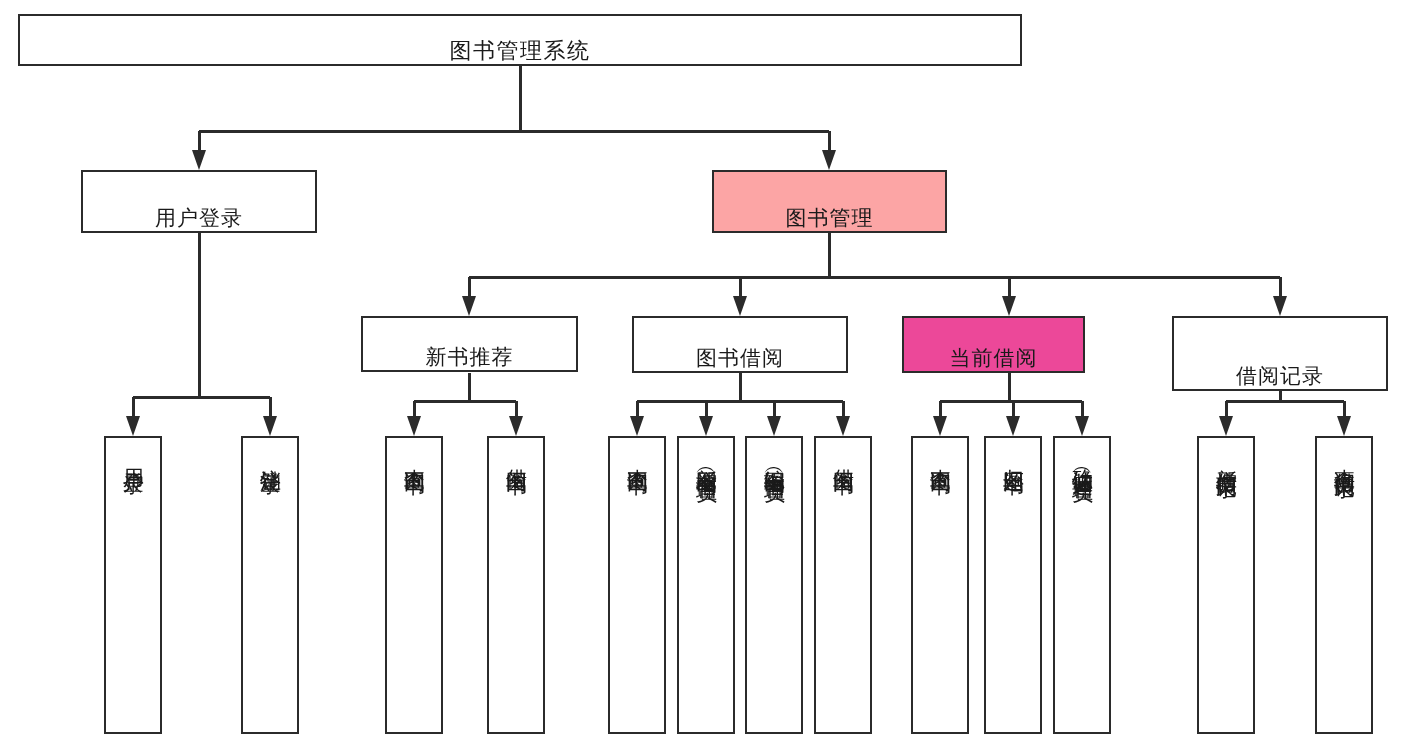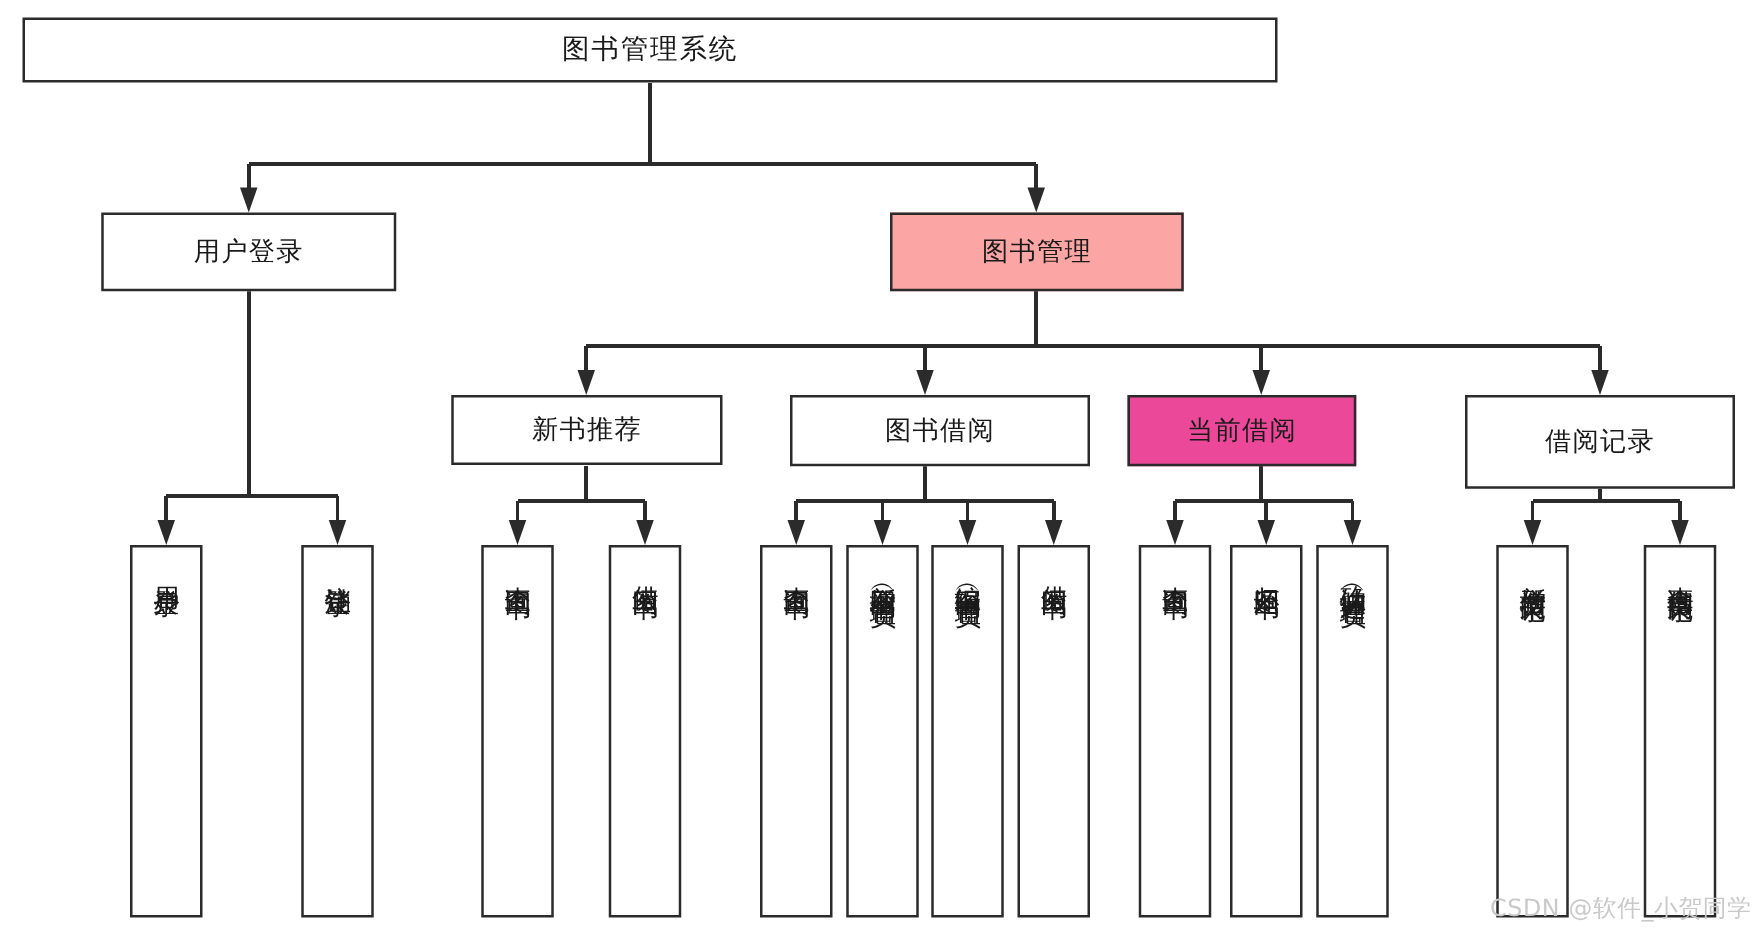--- a/index.html
+++ b/index.html
@@ -25,21 +25,21 @@
     width: 1405px;
     height: 747px;
     pointer-events: none;
   }
   .node {
     position: absolute;
     box-sizing: border-box;
     background: #ffffff;
     border: 2px solid #2b2b2b;
     display: flex;
-    align-items: center;
+    align-items: flex-end;
     justify-content: center;
     color: #1a1a1a;
     z-index: 2;
   }
   .node .label {
     display: block;
     text-align: center;
     line-height: 1.12;
     letter-spacing: 0.5px;
   }
@@ -139,21 +139,21 @@
       </div>
       <div class="node horiz" style="left: 81px; top: 170px; width: 236px; height: 63px; border-color: rgb(43, 43, 43); background: rgb(255, 255, 255); color: rgb(26, 26, 26);">
         <span class="label">用户登录</span>
       </div>
       <div class="node horiz" style="left: 712px; top: 170px; width: 235px; height: 63px; border-color: rgb(43, 43, 43); background: #fca5a5; color: rgb(26, 26, 26);">
         <span class="label">图书管理</span>
       </div>
       <div class="node horiz" style="left: 361px; top: 316px; width: 217px; height: 56px; border-color: rgb(43, 43, 43); background: rgb(255, 255, 255); color: rgb(26, 26, 26);">
         <span class="label">新书推荐</span>
       </div>
-      <div class="node horiz" style="left: 632px; top: 316px; width: 240px; height: 57px; border-color: rgb(43, 43, 43); background: rgb(255, 255, 255); color: rgb(26, 26, 26);">
+      <div class="node horiz" style="left: 632px; top: 316px; width: 216px; height: 57px; border-color: rgb(43, 43, 43); background: rgb(255, 255, 255); color: rgb(26, 26, 26);">
         <span class="label">图书借阅</span>
       </div>
       <div class="node horiz" style="left: 902px; top: 316px; width: 183px; height: 57px; border-color: rgb(43, 43, 43); background: #ec4899; color: rgb(26, 26, 26); font-family: Liberation Serif, serif;">
         <span class="label">当前借阅</span>
       </div>
       <div class="node horiz" style="left: 1172px; top: 316px; width: 216px; height: 75px; border-color: rgb(43, 43, 43); background: rgb(255, 255, 255); color: rgb(26, 26, 26);">
         <span class="label">借阅记录</span>
       </div>
       <div class="node vert" style="left: 104px; top: 436px; width: 58px; height: 298px; border-color: rgb(43, 43, 43); background: rgb(255, 255, 255); color: rgb(26, 26, 26);">
         <span class="label">用户登录</span>
@@ -188,14 +188,13 @@
       <div class="node vert" style="left: 1053px; top: 436px; width: 58px; height: 298px; border-color: rgb(43, 43, 43); background: rgb(255, 255, 255); color: rgb(26, 26, 26);">
         <span class="label">确认归还（管理员）</span>
       </div>
       <div class="node vert" style="left: 1197px; top: 436px; width: 58px; height: 298px; border-color: rgb(43, 43, 43); background: rgb(255, 255, 255); color: rgb(26, 26, 26);">
         <span class="label">新增借阅记录</span>
       </div>
       <div class="node vert" style="left: 1315px; top: 436px; width: 58px; height: 298px; border-color: rgb(43, 43, 43); background: rgb(255, 255, 255); color: rgb(26, 26, 26);">
         <span class="label">查询借阅记录</span>
       </div>
     </div>
-  <div class="watermark" style="left: 1192px; top: 714px; color: rgb(201, 201, 201);">CSDN @软件_小贺同学</div>
 </div>
 
 </body></html>

